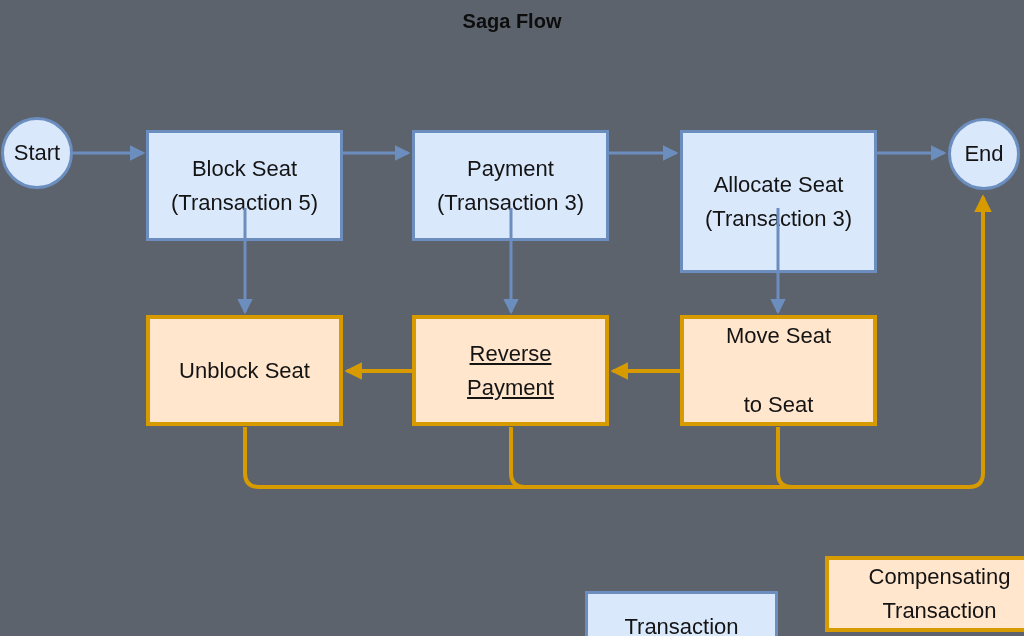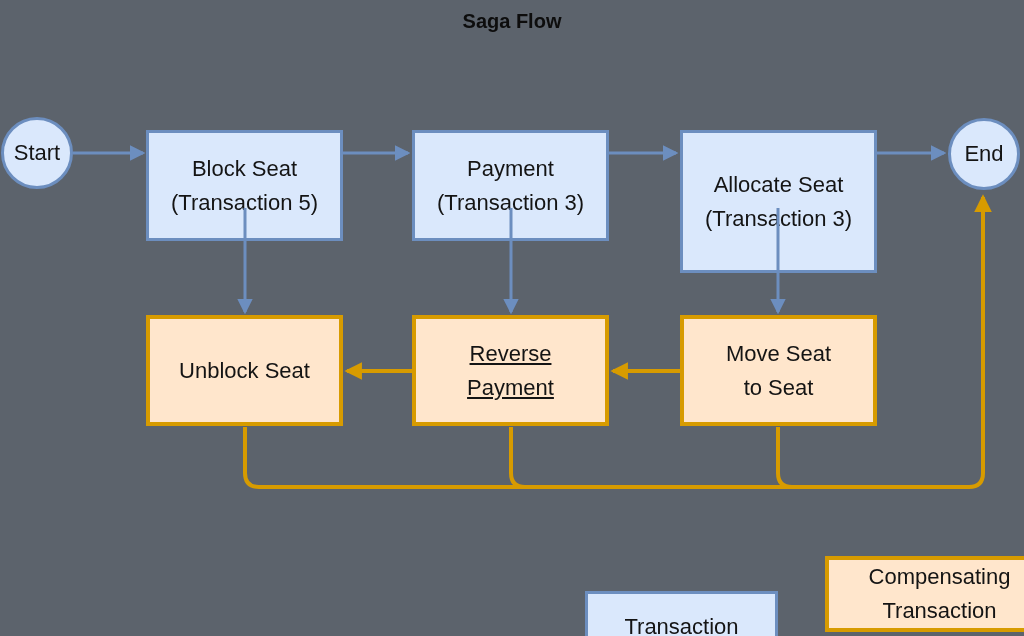--- a/index.html
+++ b/index.html
@@ -62,21 +62,21 @@
 
   <div class="node circle" style="left:948px; top:118px; width:72px; height:72px;">
     <span>End</span>
   </div>
 
   <div class="node comp" style="left:412px; top:315px; width:197px; height:111px;text-decoration:underline;">
     <span>Reverse</span>
     <span>Payment</span>
   </div>
 
-  <div class="node comp" style="left:680px; top:315px; width:197px; height:111px;">
+  <div class="node comp" style="left:680px; top:315px; width:197px; height:111px;justify-content:space-between;">
     <span>Move Seat</span>
     <span>to Seat</span>
   </div>
 
   <div class="node tx" style="left:585px; top:558px; width:193px; height:72px;">
     <span>Transaction</span>
   </div>
 
   <div class="node comp" style="left:825px; top:556px; width:229px; height:76px;">
     <span>Compensating</span>

